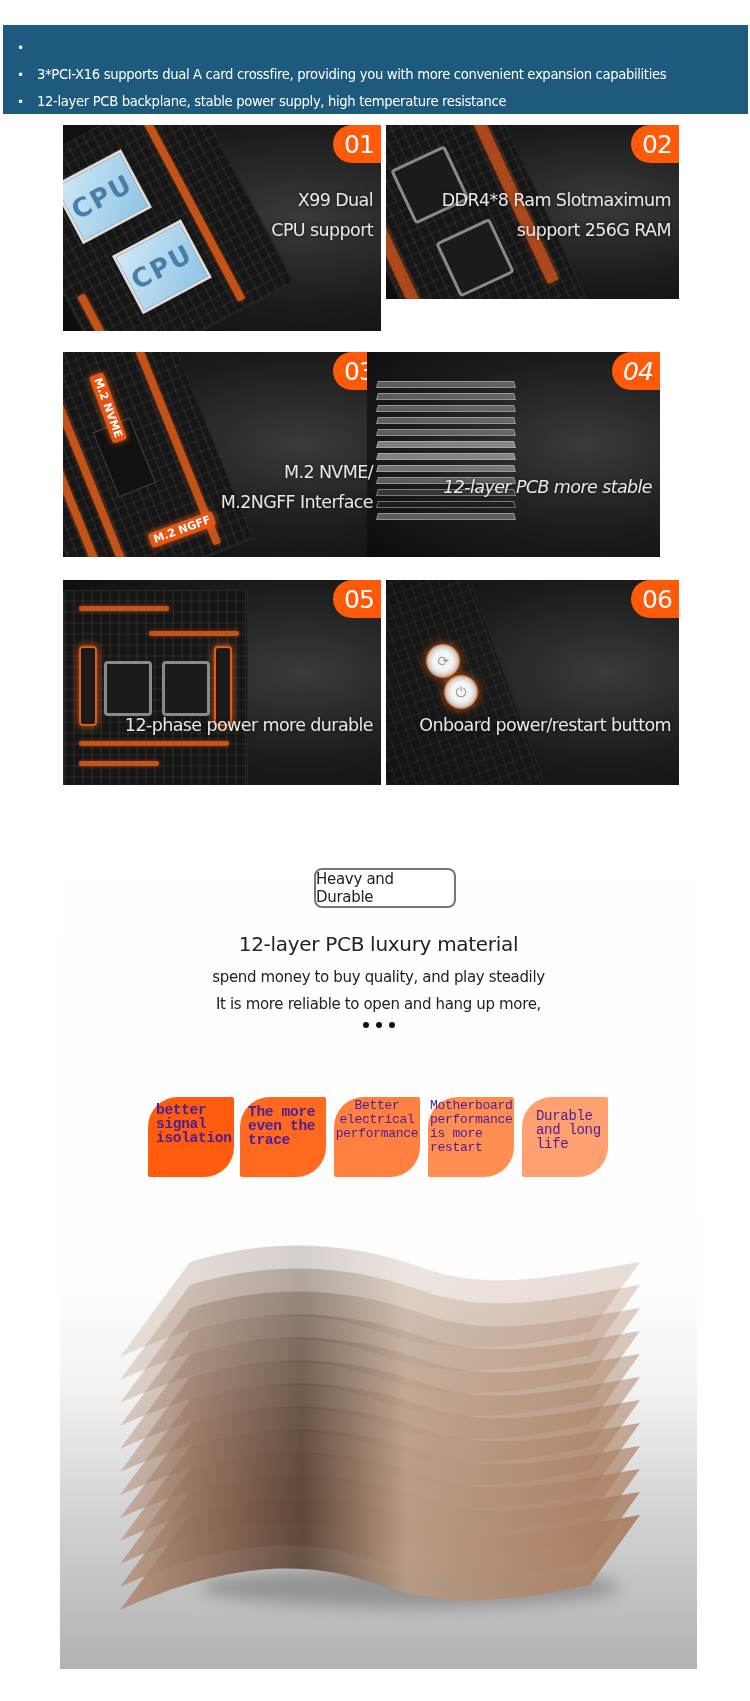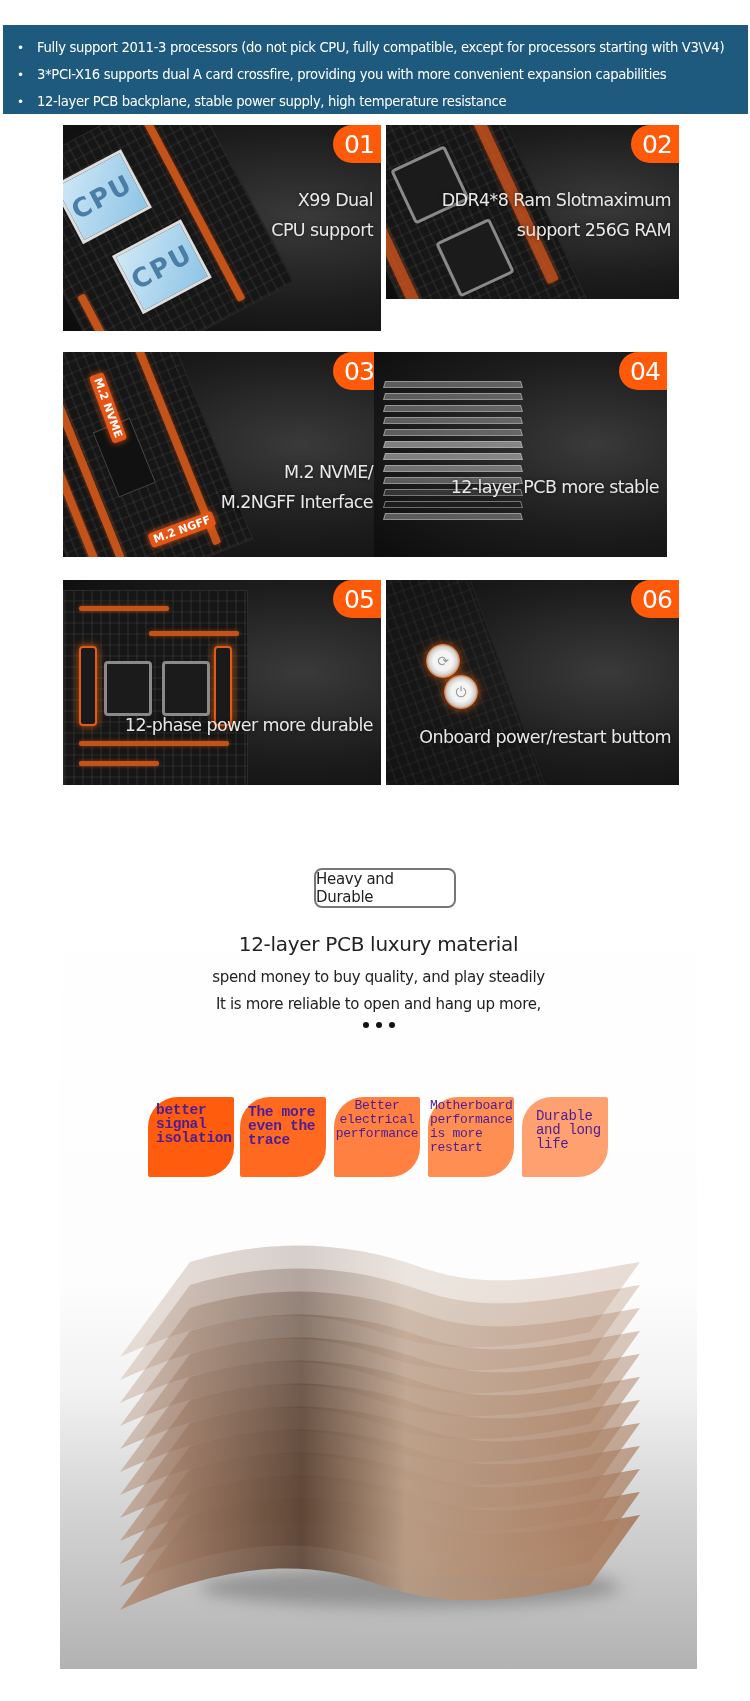--- a/index.html
+++ b/index.html
@@ -20,42 +20,42 @@
 
   
   .grid { position: absolute; left: 63px; top: 125px; width: 616px; height: 660px; }
   .card {
     position: absolute; overflow: hidden;
     background: radial-gradient(ellipse at 75% 45%, #3a3a3a 0%, #1c1c1c 55%, #0c0c0c 100%);
   }
   .card.c1 { left: 0;   top: 0;   width: 318px; height: 206px; }
   .card.c2 { left: 323px; top: 0;   width: 293px; height: 174px; }
   .card.c3 { left: 0;   top: 227px; width: 318px; height: 205px; }
-  .card.c4 { left: 311px; top: 227px; width: 293px; height: 205px; }
+  .card.c4 { left: 304px; top: 227px; width: 293px; height: 205px; font-style: italic; }
   .card.c5 { left: 0;   top: 455px; width: 318px; height: 205px; }
   .card.c6 { left: 323px; top: 455px; width: 293px; height: 205px; }
 
   .num-badge {
     position: absolute; right: 0; top: 0; width: 48px; height: 38px;
     background: #ff5a0a; color: #fff; border-radius: 19px 0 0 19px;
     font-family: "DejaVu Sans", sans-serif; font-size: 25px; font-weight: normal;
     display: flex; align-items: center; justify-content: center; padding-left: 4px;
     letter-spacing: -1px;
   }
   .card-title {
     position: absolute; right: 8px; color: #e8e8e8; text-align: right;
     font-family: "DejaVu Sans", sans-serif; font-size: 17.5px; line-height: 30px;
     letter-spacing: -0.6px; text-shadow: 0 0 4px rgba(0,0,0,0.6); z-index: 3;
   }
   .c1 .card-title { top: 60px; }
   .c2 .card-title { top: 60px; }
   .c3 .card-title { top: 105px; }
   .c4 .card-title { top: 120px; }
   .c5 .card-title { top: 130px; }
-  .c6 .card-title { top: 142px; text-align: right; }
+  .c6 .card-title { top: 130px; text-align: right; }
 
   
   .board {
     position: absolute; background: #161616; border: 1px solid #2a2a2a;
     background-image:
       repeating-linear-gradient(90deg, rgba(255,255,255,0.05) 0 2px, transparent 2px 9px),
       repeating-linear-gradient(0deg, rgba(255,255,255,0.04) 0 2px, transparent 2px 11px);
   }
   .slot { position: absolute; background: #c4531a; border-radius: 2px; box-shadow: 0 0 4px rgba(255,100,20,0.5); }
   .cpu-chip {
@@ -126,21 +126,20 @@
     background: rgba(110,110,110,0.55); border-radius: 50%; filter: blur(8px);
   }
 </style>
 </head>
 <body>
 
 <div class="banner">
   <ul>
     <li>
         <span class="bullet">•</span>
-        <span>Fully support 2011-3 processors (do not pick CPU, fully compatible, except for processors starting with V3\V4)</span>
       </li>
     <li>
         <span class="bullet">•</span>
         <span>3*PCI-X16 supports dual A card crossfire, providing you with more convenient expansion capabilities</span>
       </li>
     <li>
         <span class="bullet">•</span>
         <span>12-layer PCB backplane, stable power supply, high temperature resistance</span>
       </li>
   </ul>

